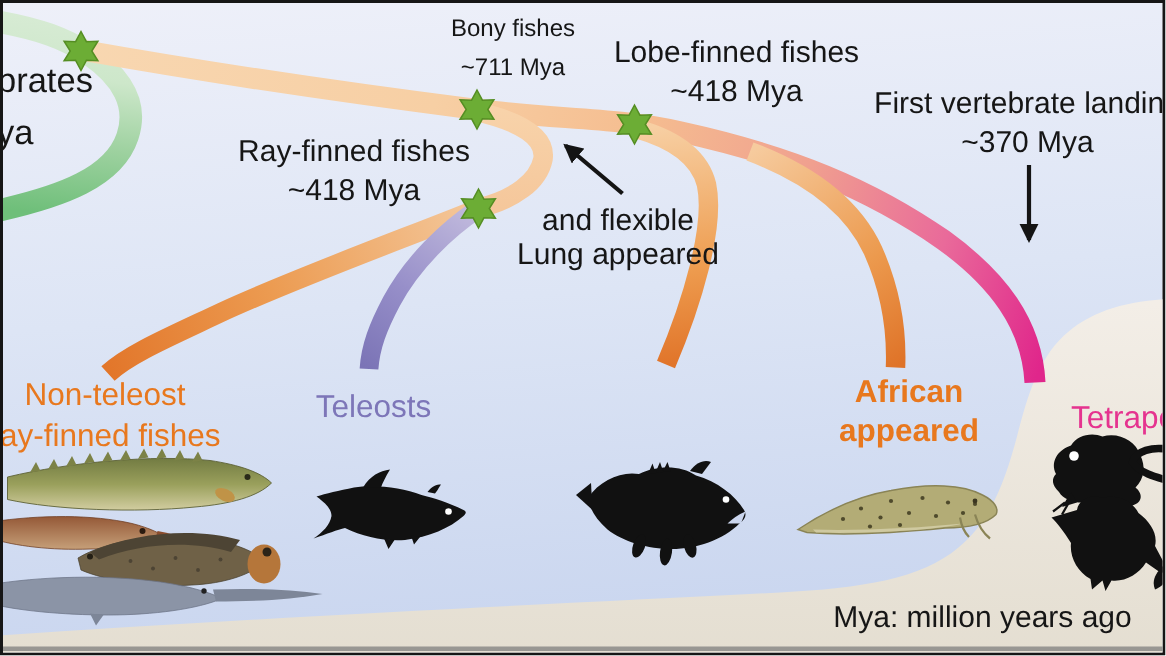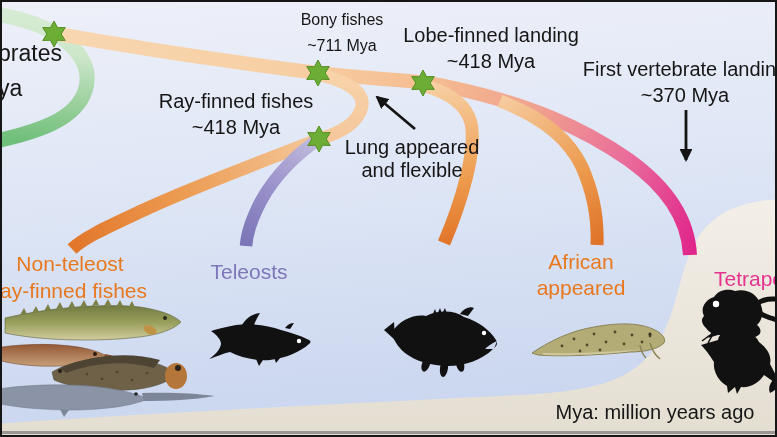--- a/index.html
+++ b/index.html
@@ -15,21 +15,21 @@
   .nw { white-space:nowrap; }
   #lbl-cut        { left:-4px;  top:34px;  text-align:left; font-size:23px; line-height:35px; }
   #lbl-bony       { left:320px; top:5px;   font-size:16px; line-height:26px;margin-left:20px; }
   #lbl-lobe       { left:489px; top:20px;  font-size:20px; line-height:26px; }
   #lbl-ray        { left:234px; top:86px;  font-size:20px; line-height:26px; }
   #lbl-landing    { left:577px; top:54px;  width:212px; font-size:20px; line-height:26px; }
   #lbl-lung       { left:410px; top:134px; font-size:20px; line-height:23px; }
   #lbl-nonteleost { left:68px;  top:248px; font-size:21px; line-height:27px; color:#e8781e; }
   #lbl-teleosts   { left:247px; top:257px; font-size:21px; color:#7d76b8;text-align:center; }
   #lbl-coelacanth { left:427px; top:261px; font-size:21px; color:#e8781e; }
-  #lbl-lungfish   { left:579px; top:247px; font-size:21px; line-height:26px; color:#e8781e; }
+  #lbl-lungfish   { left:604px; top:247px; font-size:21px; line-height:26px; color:#e8781e;font-weight:bold; }
   #lbl-tetrapods  { left:712px; top:264px; font-size:21px; color:#e5338f; }
   #lbl-footnote   { left:613px; top:398px; font-size:20px;margin-left:40px; }
 </style>
 </head>
 <body>
 
 <div class="stage">
 
   <svg class="layer" viewBox="0 0 777 437">
     <defs>
@@ -223,37 +223,37 @@
     <div>brates</div>
     <div>ya</div>
   </div>
 
   <div class="lbl c nw" id="lbl-bony">
     <div>Bony fishes</div>
     <div>~711 Mya</div>
   </div>
 
   <div class="lbl c nw" id="lbl-lobe">
-    <div>Lobe-finned landing</div>
+    <div>Lobe-finned fishes</div>
     <div>~418 Mya</div>
   </div>
 
   <div class="lbl c nw" id="lbl-ray">
     <div>Ray-finned fishes</div>
     <div>~418 Mya</div>
   </div>
 
   <div class="lbl" id="lbl-landing">
     <div class="nw">First vertebrate landing</div>
     <div>~370 Mya</div>
   </div>
 
   <div class="lbl c nw" id="lbl-lung">
+    <div>and flexible</div>
     <div>Lung appeared</div>
-    <div>and flexible</div>
   </div>
 
   <div class="lbl c nw" id="lbl-nonteleost">
     <div>Non-teleost</div>
     <div>ray-finned fishes</div>
   </div>
 
   <div class="lbl c nw" id="lbl-teleosts">Teleosts</div>
 
 

